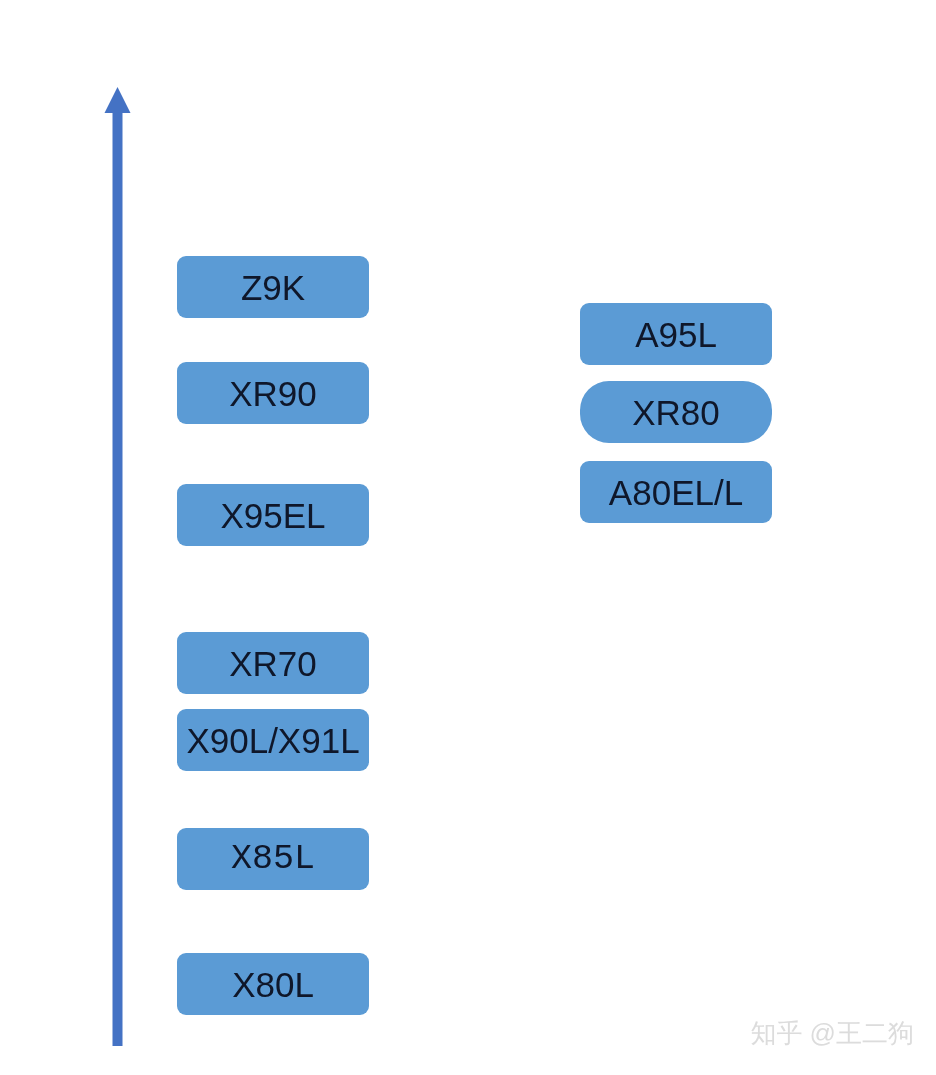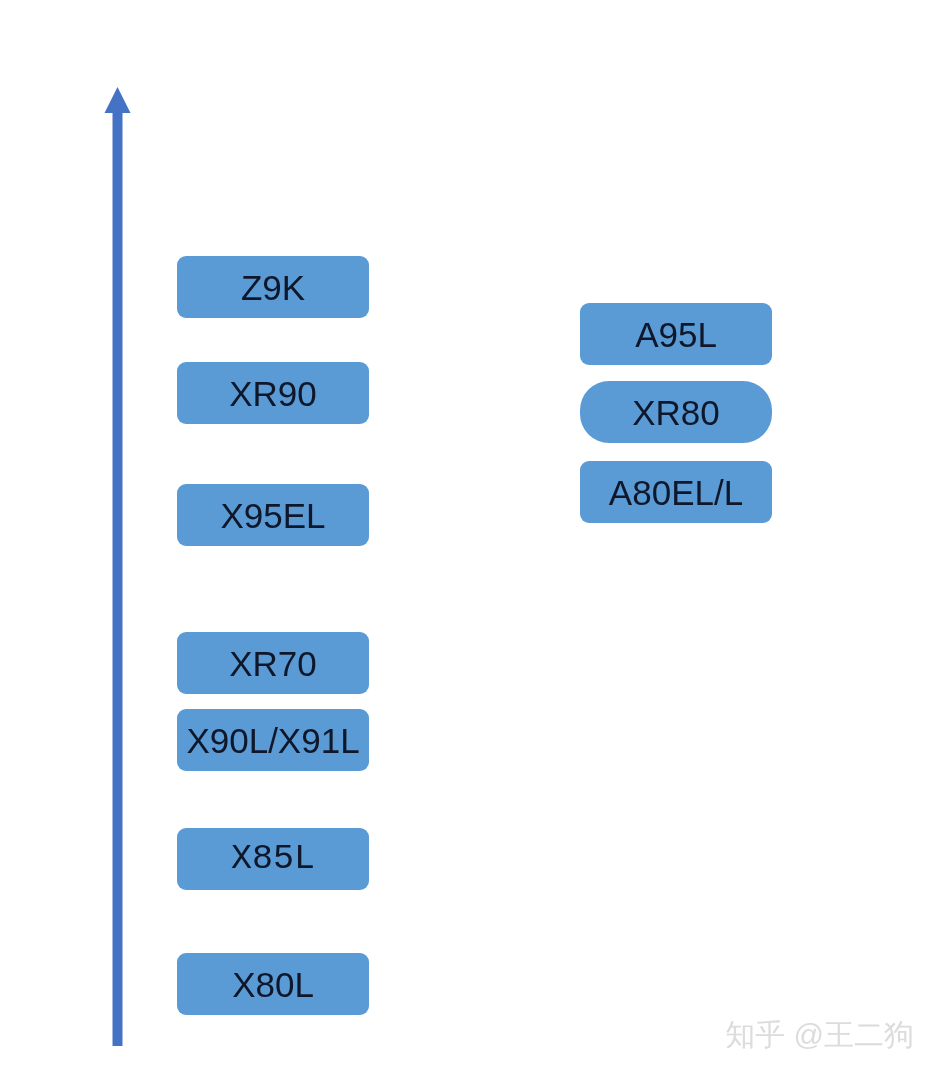--- a/index.html
+++ b/index.html
@@ -68,21 +68,21 @@
   .oled-col .product-box:nth-child(1) { top: 303px; }
   .oled-col .product-box:nth-child(2) { top: 381px; border-radius: 29px; }
   .oled-col .product-box:nth-child(3) { top: 461px; }
 
   
   #watermark {
     position: absolute;
     right: 22px;
     top: 1020px;
     color: #DCDCDC;
-    font-size: 30px;
+    font-size: 26px;
     line-height: 1;
     white-space: nowrap;
     user-select: none;
   }
 </style>
 </head>
 <body>
 
 <div id="canvas">
 

